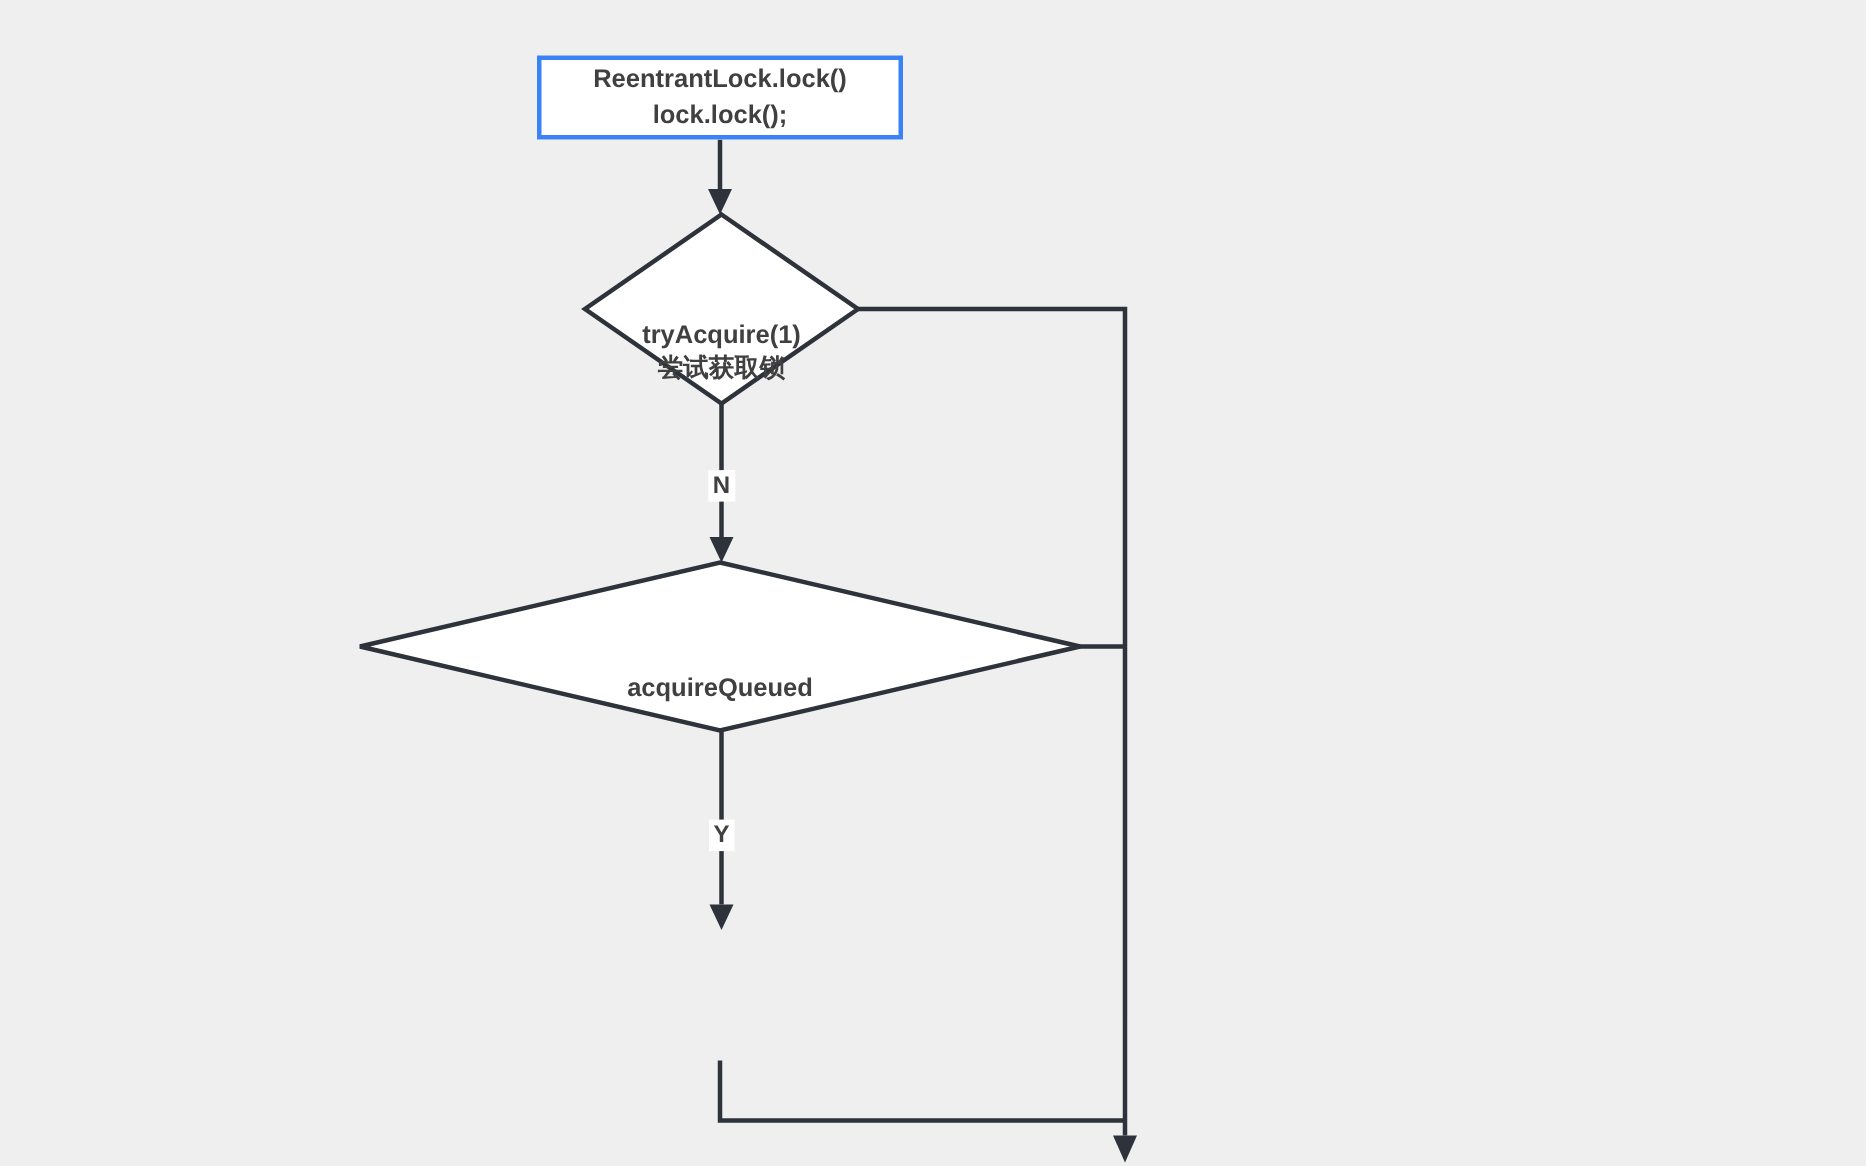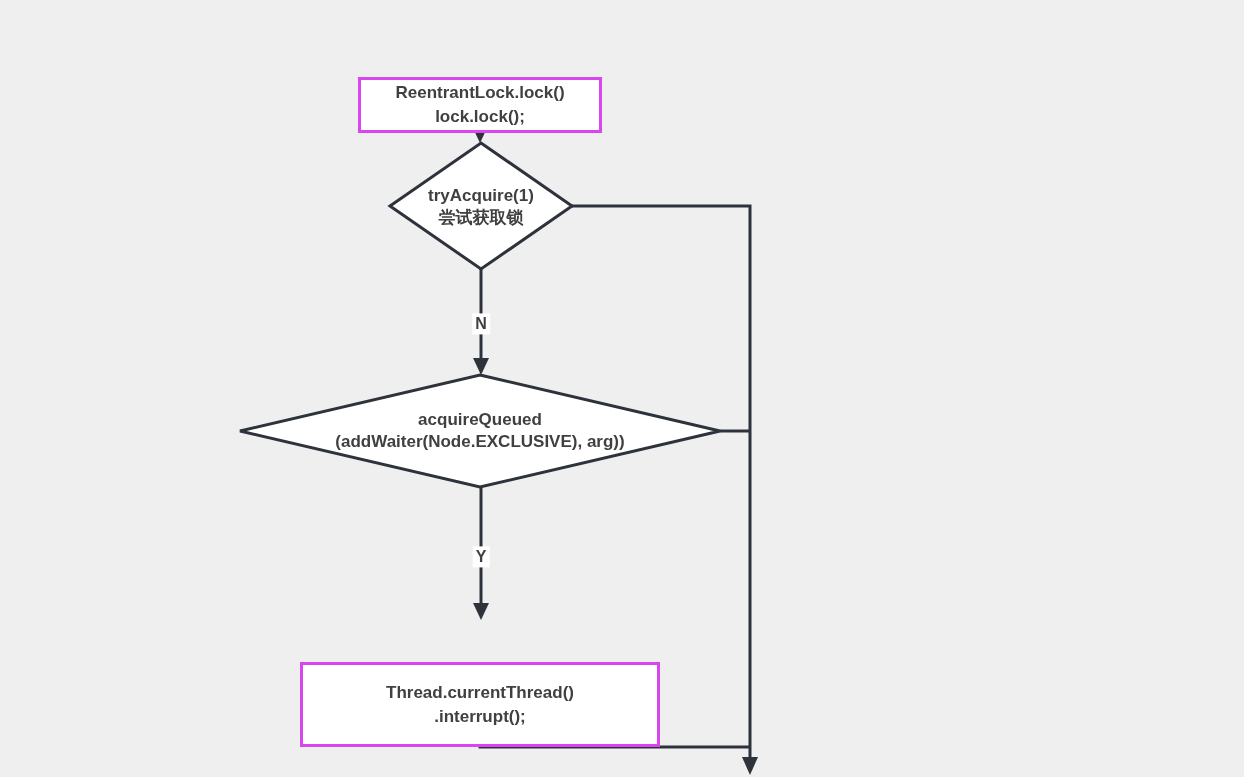--- a/index.html
+++ b/index.html
@@ -33,41 +33,41 @@
   }
   .shape {
     fill: #ffffff;
     stroke: #2d323b;
     stroke-width: 3;
   }
   .node-rect {
     position: absolute;
     box-sizing: border-box;
     background: #ffffff;
-    border: 3px solid #d946ef;
+    border: 3px solid #3b82f6;
     display: flex;
     align-items: center;
     justify-content: center;
     text-align: center;
     font-weight: bold;
     font-size: 17px;
     line-height: 1.4;
     color: #404040;
-    margin-top: 40px;
   }
   .diamond-label {
     position: absolute;
     transform: translate(-50%, -50%);
     text-align: center;
     font-weight: bold;
     font-size: 17px;
     line-height: 1.32;
     color: #404040;
     white-space: nowrap;
     pointer-events: none;
+    margin-top: 28px;
   }
   .edge-label {
     position: absolute;
     transform: translate(-50%, -50%);
     background: #ffffff;
     font-weight: bold;
     font-size: 16px;
     line-height: 1.2;
     color: #404040;
     padding: 1px 3px;
@@ -110,25 +110,18 @@
 
   <div class="diamond-label" style="left:481px; top:207px;">
     <span>tryAcquire(1)</span><br>
     <span>尝试获取锁</span>
   </div>
 
   <div class="edge-label" style="left:481px; top:324px;">N</div>
 
   <div class="diamond-label" style="left:480px; top:431px;text-align:center;">
     <span>acquireQueued</span><br>
-    <span>(addWaiter(Node.EXCLUSIVE), arg))</span>
   </div>
 
   <div class="edge-label" style="left:481px; top:557px;">Y</div>
 
-  <div class="node-rect" style="left:300px; top:622px; width:360px; height:85px;">
-    <div>
-      <span>Thread.currentThread()</span><br>
-      <span>.interrupt();</span>
-    </div>
-  </div>
 
 </div>
 
 </body></html>

